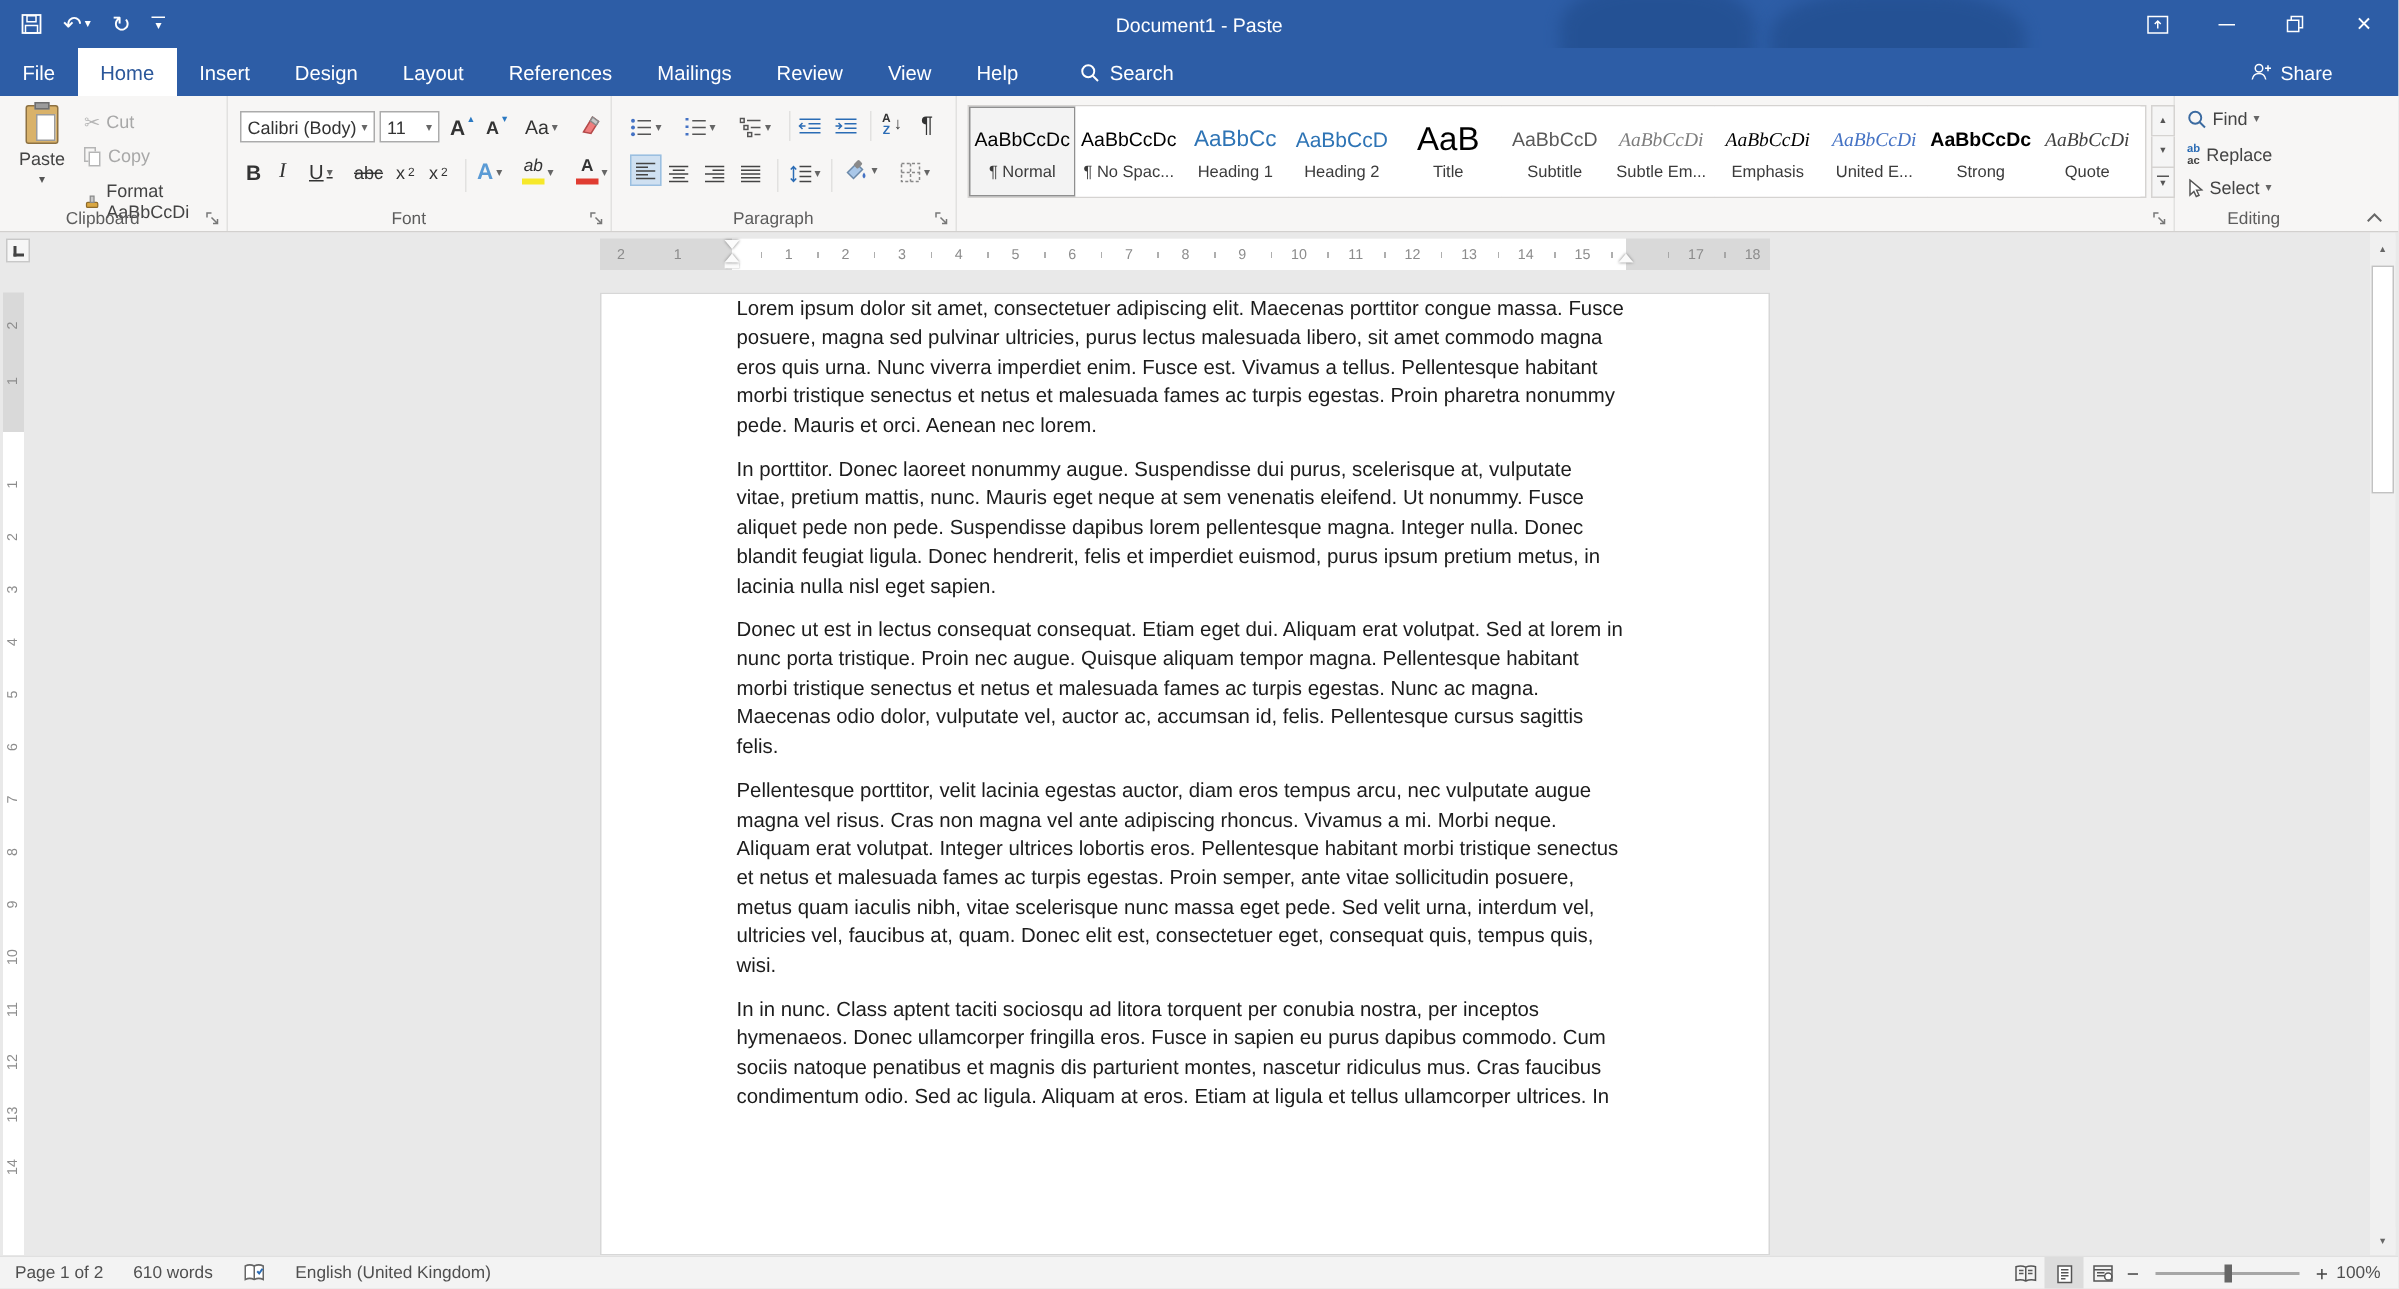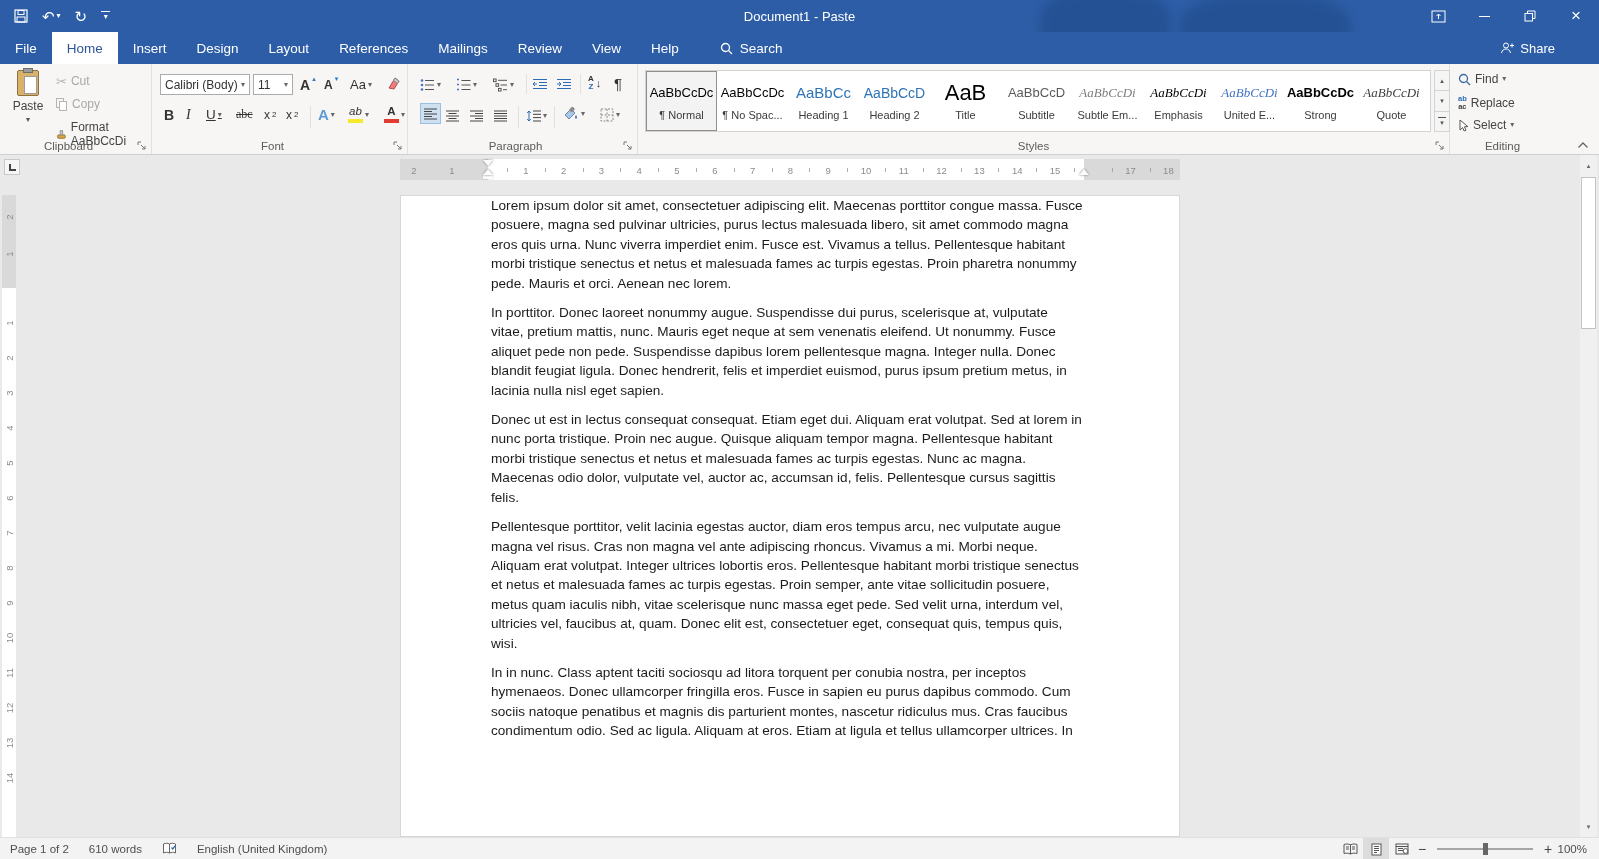--- a/index.html
+++ b/index.html
@@ -274,21 +274,21 @@
     <div class="mini fmt-b" style="left:12px; top:40px;">
       <span>B</span>
       </div>
     <div class="mini fmt-i" style="left:34px; top:40px;">
       <span>I</span>
       </div>
     <div class="mini fmt-u" style="left:54px; top:40px;">
       <span>U</span>
       <span class="caret" style="color:#666">▾</span>
       </div>
-    <div class="mini fmt-strike" style="left:84px; top:40px;font-family:Liberation Serif, serif;">
+    <div class="mini fmt-strike" style="left:84px; top:40px;">
       <span>abc</span>
       </div>
     <div class="mini subsup" style="left:112px; top:40px;">
       <span>x</span>
         <sub>2</sub>
       </div>
     <div class="mini subsup" style="left:134px; top:40px;">
       <span>x</span>
         <sup>2</sup>
       </div>
@@ -476,21 +476,20 @@
         <span>▴</span>
         </span>
       <span class="gal-btn">
         <span>▾</span>
         </span>
       <span class="gal-btn">
         <span class="more-bar"></span>
         <span>▾</span>
         </span>
     </div>
-    <span class="rgroup-label" style="right:20px;">Styles</span>
     <span class="launcher">
       <svg width="10" height="10" viewBox="0 0 10 10">
           <path d="M1 4 V1 H4 M4 4 L8 8 M8 5 V8 H5" fill="none" stroke="#777"></path>
         </svg>
     </span>
   </div>
 
   <div class="rgroup" style="left:1450px; width:105px; border-right:none;">
     <div class="txtbtn" style="left:8px; top:8px;">
       <svg width="13" height="13" viewBox="0 0 13 13">

